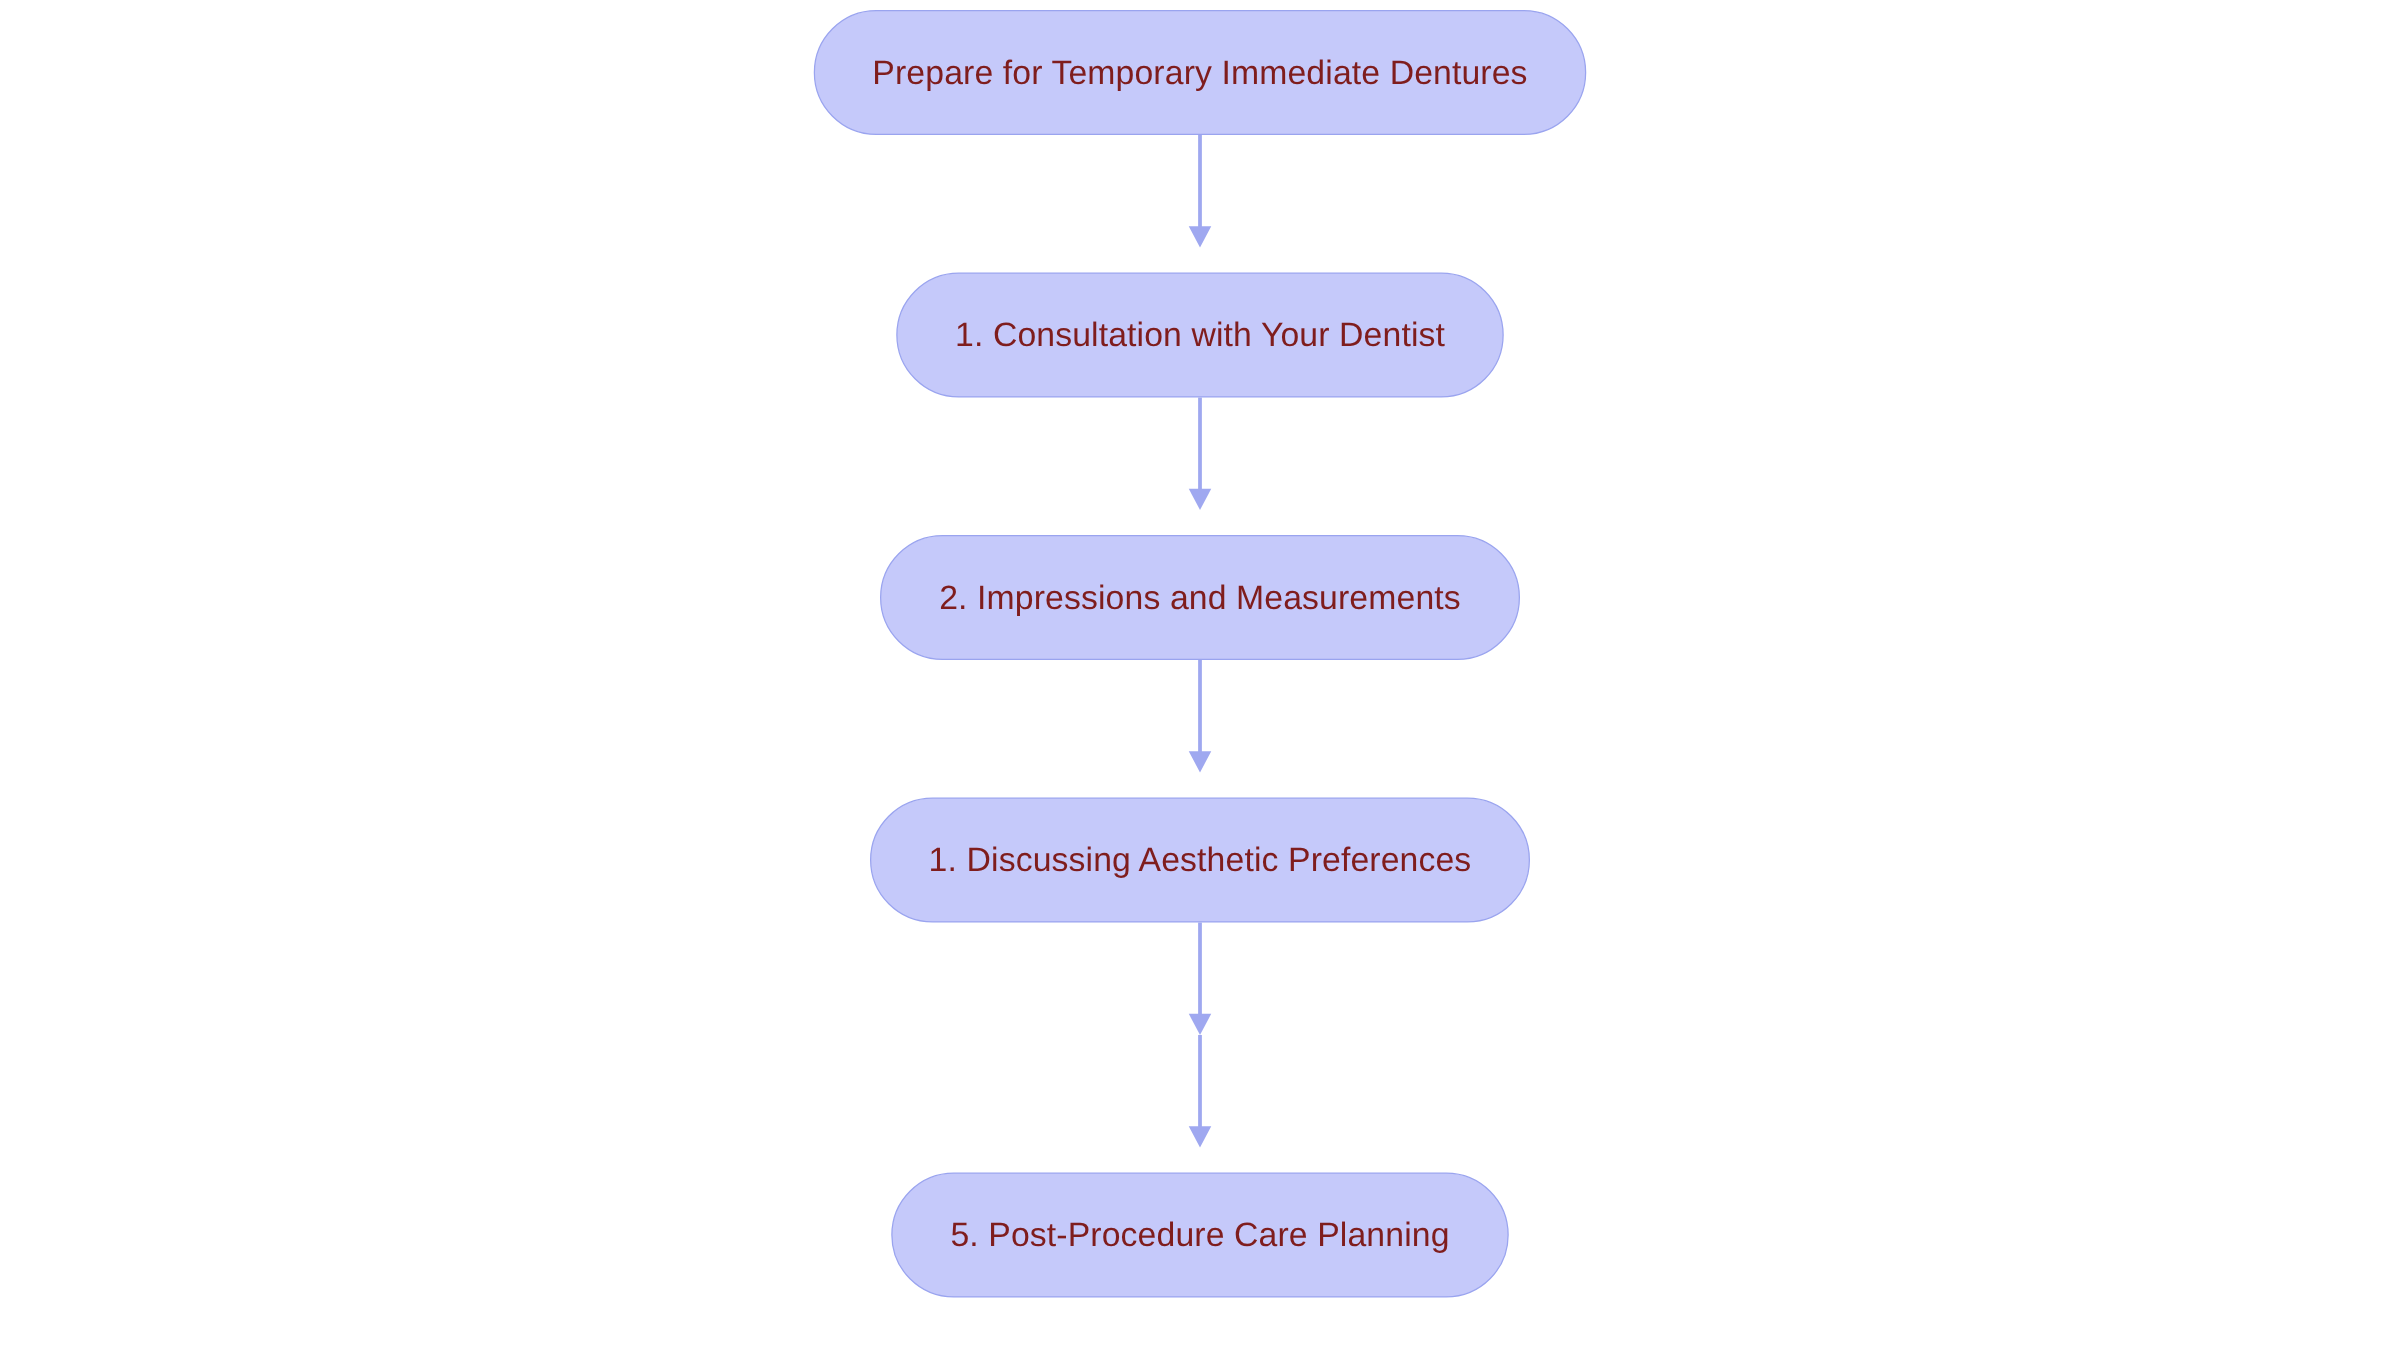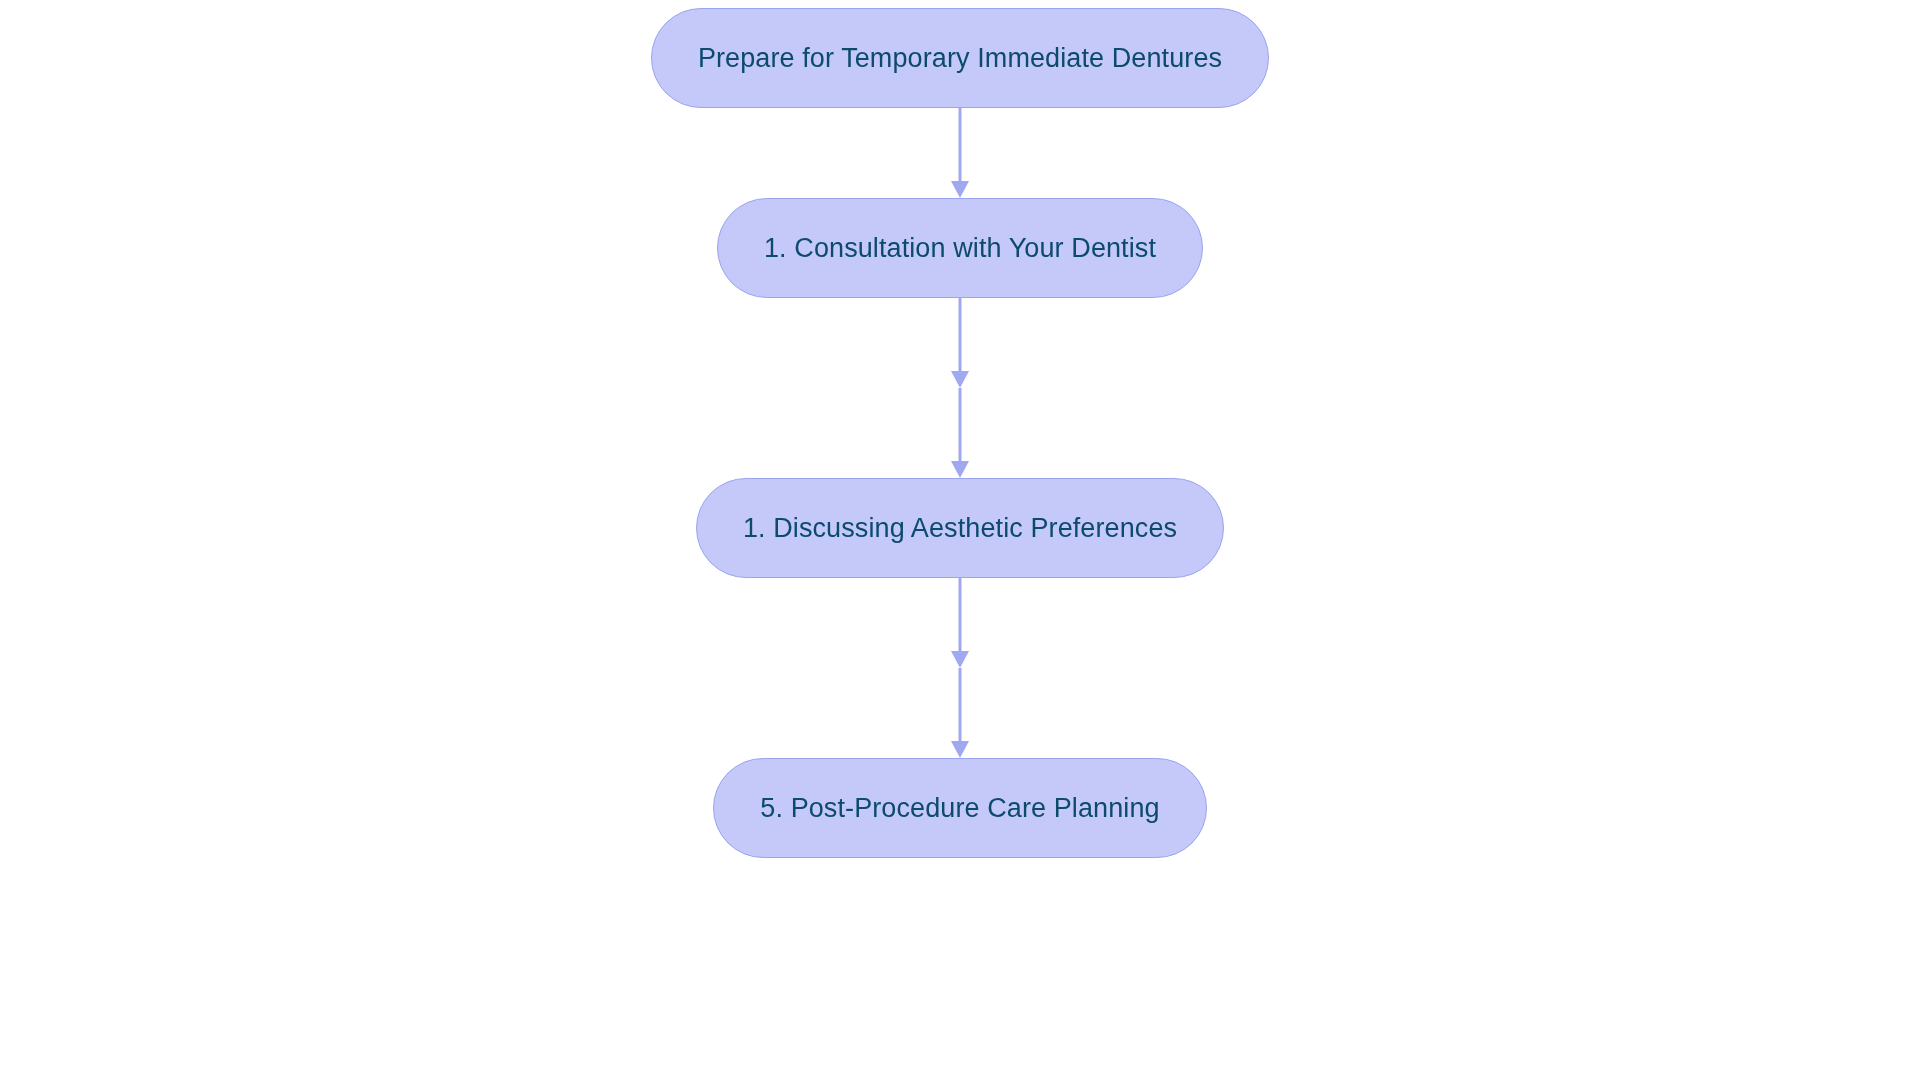--- a/index.html
+++ b/index.html
@@ -32,24 +32,25 @@
     box-sizing: border-box;
     height: 100px;
     background: #C5C9FA;
     border: 1.4px solid #9AA4EF;
     border-radius: 50px;   
     display: flex;
     align-items: center;
     justify-content: center;
     padding: 0 46px;
     flex: 0 0 auto;
+    margin-top: 20px;
   }
 
   .node-label {
-    color: #0c4a6e;
+    color: #7f1d1d;
     font-size: 27px;
     font-weight: 400;
     line-height: 1;
     white-space: nowrap;
     letter-spacing: 0.1px;
   }
 
   
   .connector {
     width: 20px;
@@ -99,20 +100,23 @@
 
   <div class="node" id="node-1">
     <span class="node-label">1. Consultation with Your Dentist</span>
   </div>
 
   <div class="connector">
     <div class="connector-stem"></div>
     <div class="connector-arrowhead"></div>
   </div>
 
+  <div class="node" id="node-2">
+    <span class="node-label">2. Impressions and Measurements</span>
+  </div>
 
   <div class="connector">
     <div class="connector-stem"></div>
     <div class="connector-arrowhead"></div>
   </div>
 
   <div class="node" id="node-3">
     <span class="node-label">1. Discussing Aesthetic Preferences</span>
   </div>
 

